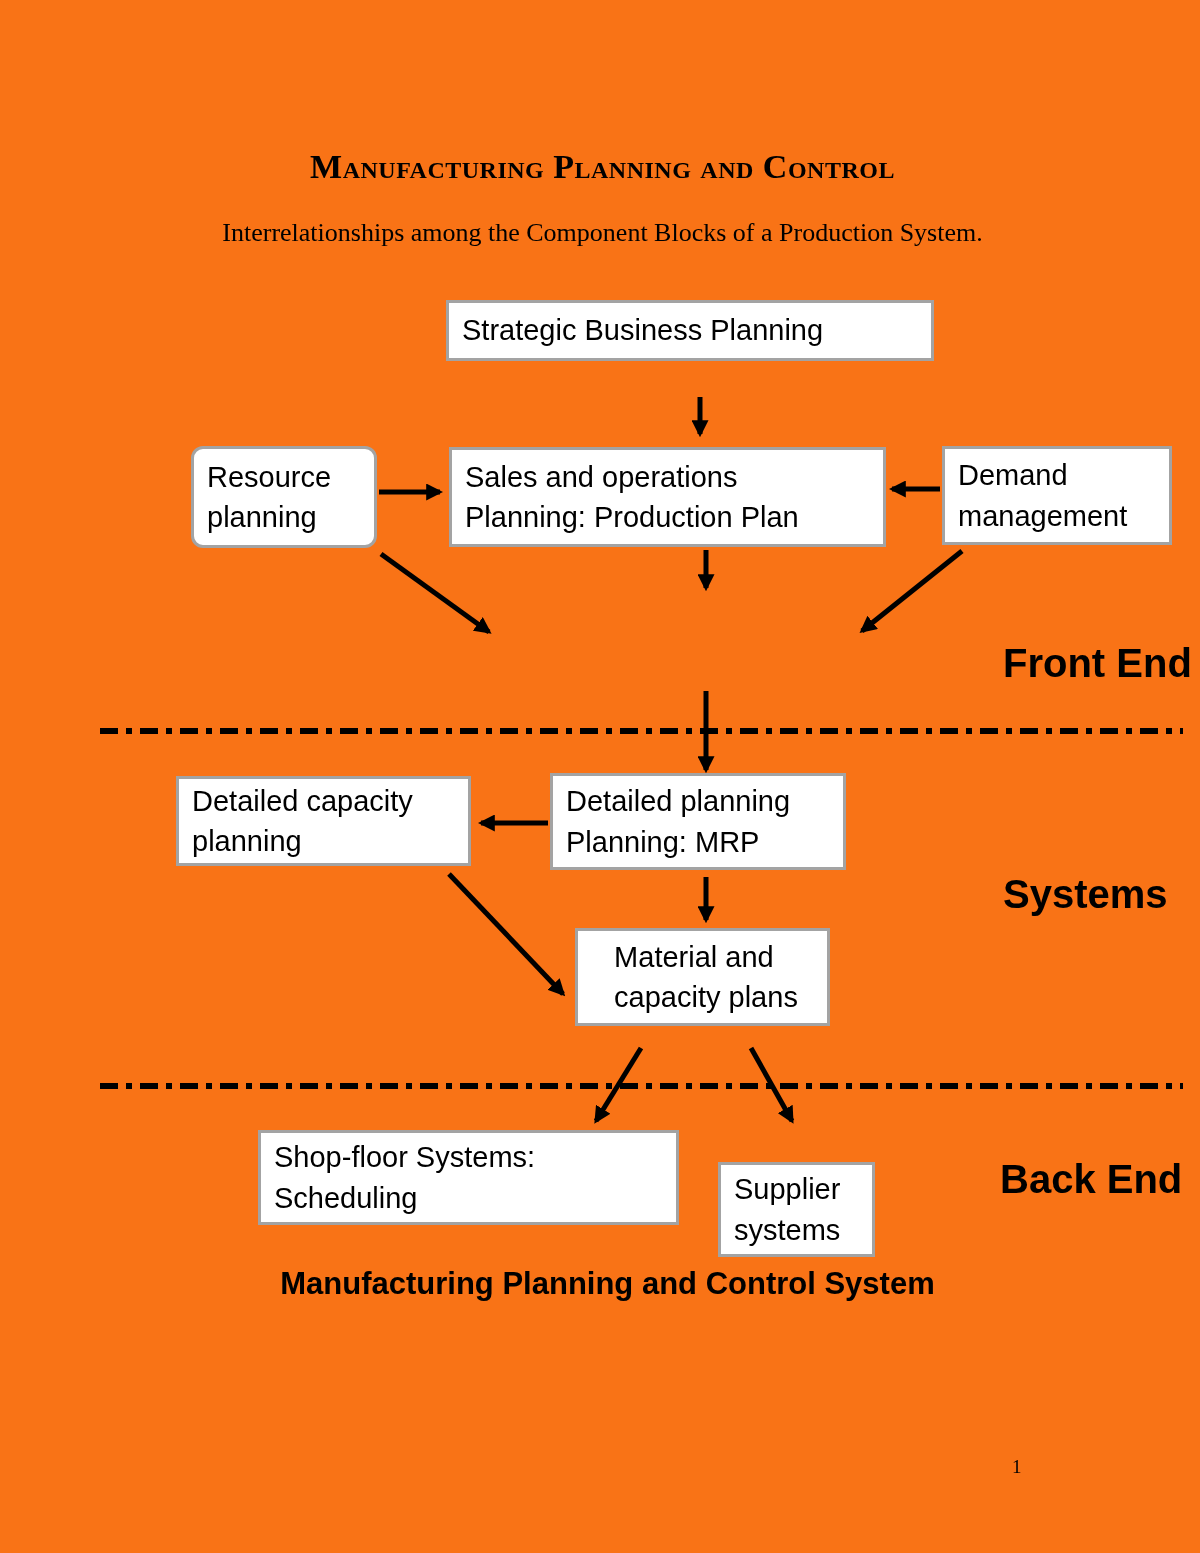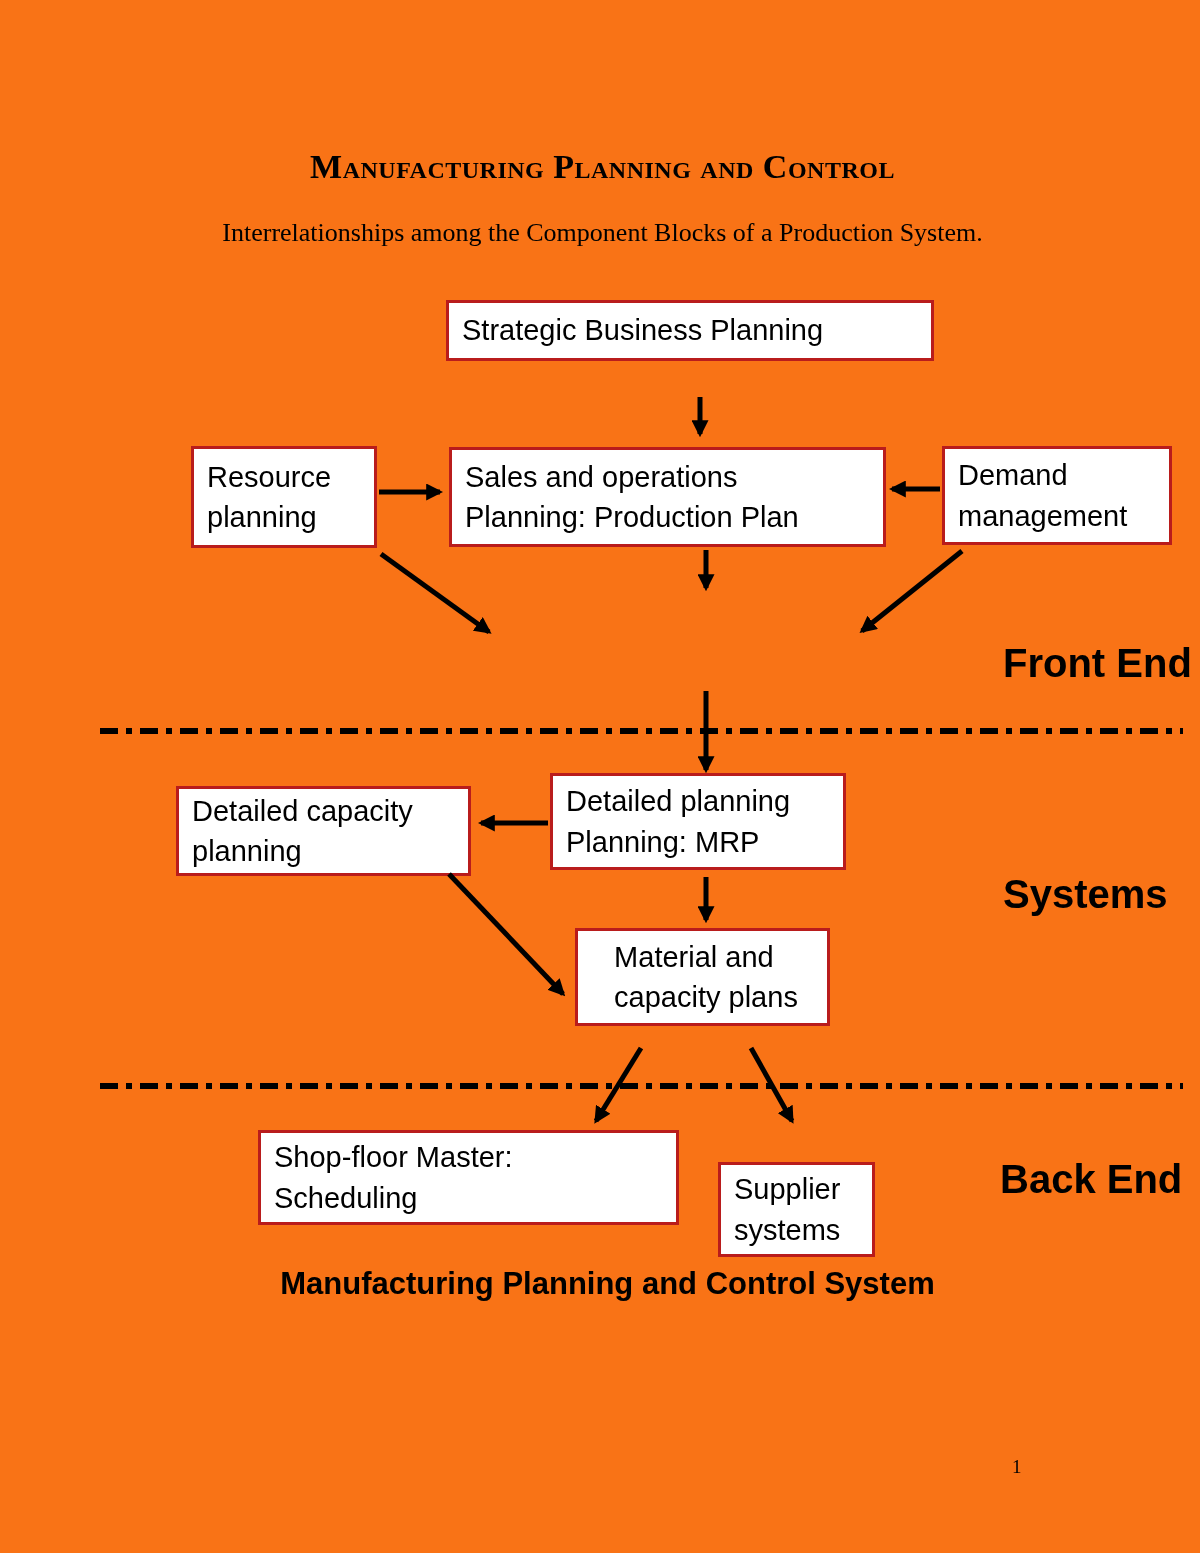--- a/index.html
+++ b/index.html
@@ -25,21 +25,21 @@
   .doc-subtitle {
     position: absolute;
     left: 0; top: 218px; width: 1205px;
     text-align: center;
     font-family: "Liberation Serif", serif;
     font-size: 26px;
   }
   .box {
     position: absolute;
     box-sizing: border-box;
-    border: 3px solid #b91c1c;
+    border: 3px solid #a3a3a3;
     background: #ffffff;
     display: flex;
     align-items: center;
     padding-left: 13px;
     padding-right: 6px;
     font-size: 29px;
     line-height: 1.38;
     white-space: pre-line;
   }
   .section-label {
@@ -62,25 +62,25 @@
     font-size: 19px;
   }
   #connector-layer {
     position: absolute;
     left: 0; top: 0;
     width: 1200px; height: 1553px;
     pointer-events: none;
   }
   
   #box-strategic { left: 446px; top: 300px; width: 488px; height: 61px; }
-  #box-resource  { left: 191px; top: 446px; width: 186px; height: 102px; }
+  #box-resource  { left: 191px; top: 446px; width: 186px; height: 102px; border-radius: 12px; }
   #box-sales     { left: 449px; top: 447px; width: 437px; height: 100px; }
   #box-demand    { left: 942px; top: 446px; width: 230px; height: 99px; }
   #box-master    { left: 505px; top: 596px; width: 348px; height: 89px; }
-  #box-capacity  { left: 176px; top: 776px; width: 295px; height: 90px; margin-top: 10px; }
+  #box-capacity  { left: 176px; top: 776px; width: 295px; height: 90px; }
   #box-mrp       { left: 550px; top: 773px; width: 296px; height: 97px; }
   #box-material  { left: 575px; top: 928px; width: 255px; height: 98px; justify-content: center; }
   #box-shopfloor { left: 258px; top: 1130px; width: 421px; height: 95px; }
   #box-supplier  { left: 718px; top: 1130px; width: 157px; height: 95px; margin-top: 32px; }
   #label-front-end { left: 1003px; top: 641px; }
   #label-engine    { left: 1003px; top: 872px; }
   #label-back-end  { left: 1000px; top: 1157px; }
 </style>
 </head>
 <body>
@@ -111,21 +111,21 @@
   </div>
   <div class="box" id="box-mrp">
     <span>Detailed planning
 Planning: MRP</span>
   </div>
   <div class="box" id="box-material">
     <span>Material and
 capacity plans</span>
   </div>
   <div class="box" id="box-shopfloor">
-    <span>Shop-floor Master:
+    <span>Shop-floor Systems:
 Scheduling</span>
   </div>
   <div class="box" id="box-supplier">
     <span>Supplier
 systems</span>
   </div>
 
   <div class="section-label" id="label-front-end">Front End</div>
   <div class="section-label" id="label-engine">Systems</div>
   <div class="section-label" id="label-back-end">Back End</div>

